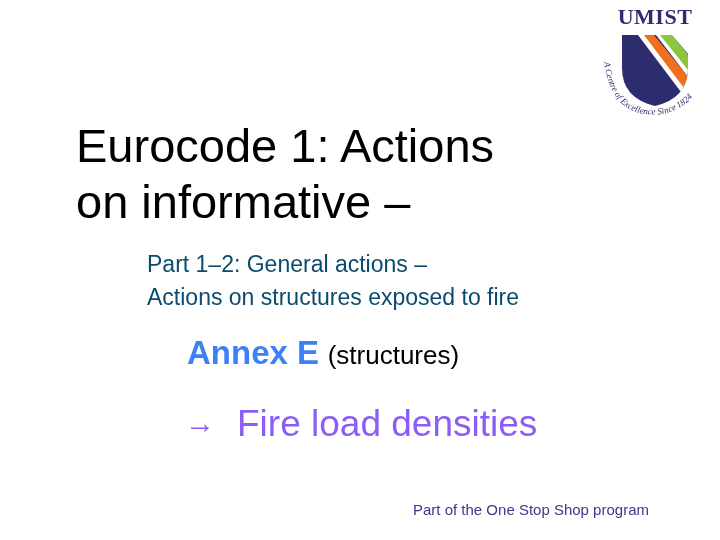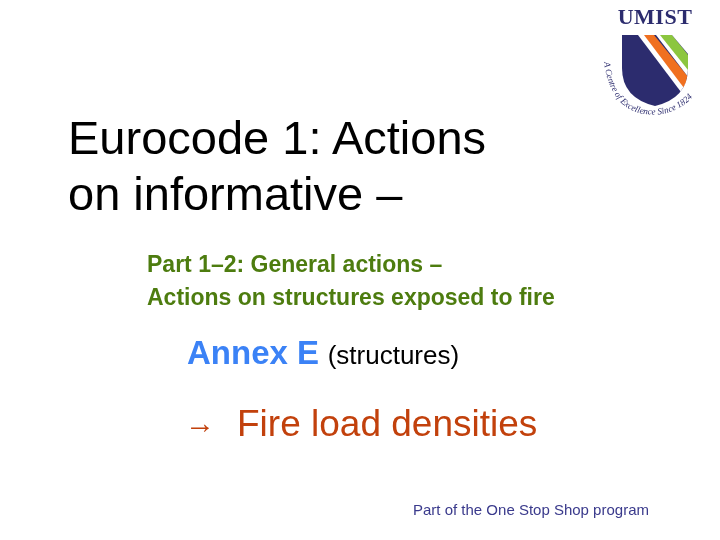--- a/index.html
+++ b/index.html
@@ -44,32 +44,31 @@
       position: absolute;
       left: 0; top: 0;
     }
     .title {
       position: absolute;
       left: 68px;
       top: 110px;
       font-size: 47px;
       line-height: 56px;
       font-weight: normal;
-      margin: 0;
+      margin: 8px;
       color: #000000;
     }
     .title span { display: block; }
     .subtitle {
       position: absolute;
       left: 147px;
       top: 248px;
       font-size: 23px;
       line-height: 33px;
-      color: #4d7c0f;
-      font-weight: bold;
+      color: #0c4a6e;
     }
     .subtitle span { display: block; }
     .annex {
       position: absolute;
       left: 187px;
       top: 333px;
       font-size: 31px;
       line-height: 40px;
       white-space: nowrap;
     }
@@ -81,21 +80,21 @@
     .annex-note {
       color: #000000;
       font-size: 26px;
     }
     .fire-load {
       position: absolute;
       left: 185px;
       top: 400px;
       font-size: 37px;
       line-height: 46px;
-      color: #c2410c;
+      color: #8b5cf6;
       white-space: nowrap;
     }
     .arrow {
       display: inline-block;
       font-size: 30px;
       margin-right: 22px;
       vertical-align: 3px;
     }
     .footer {
       position: absolute;

